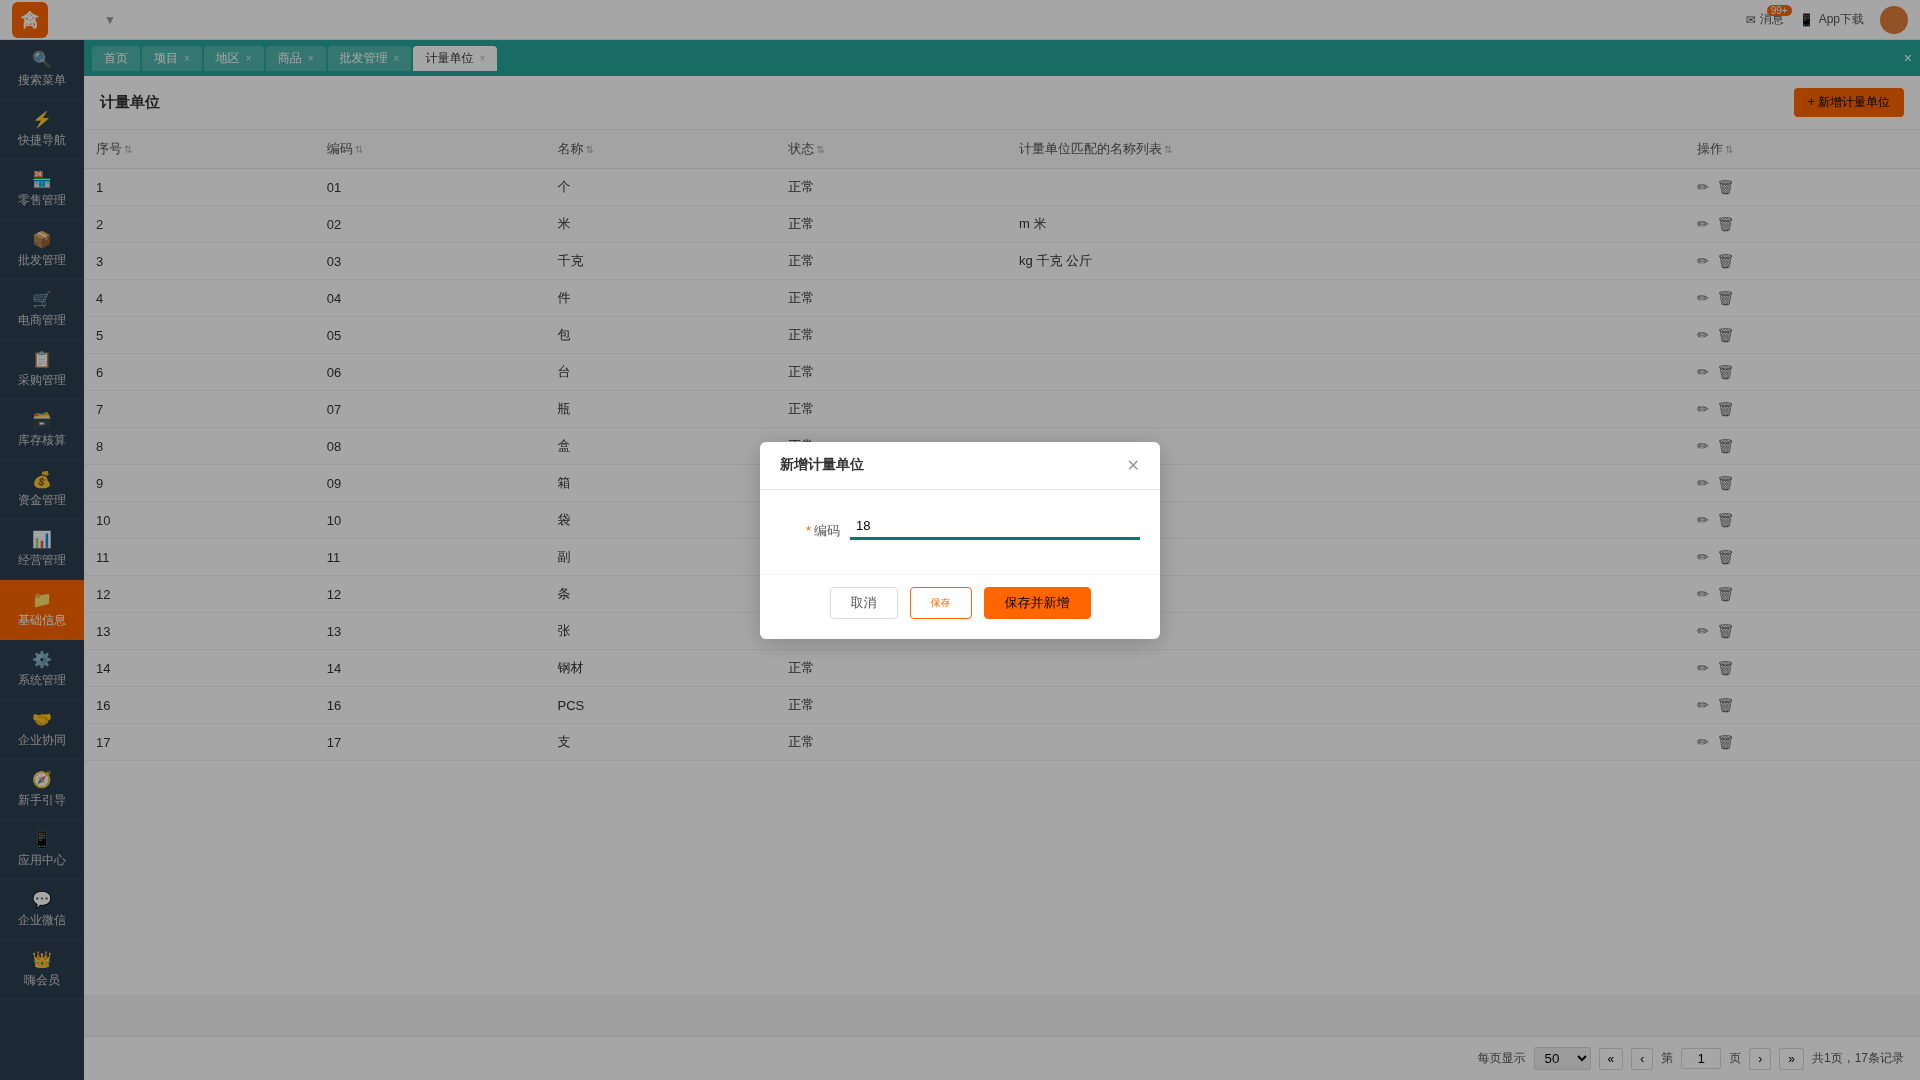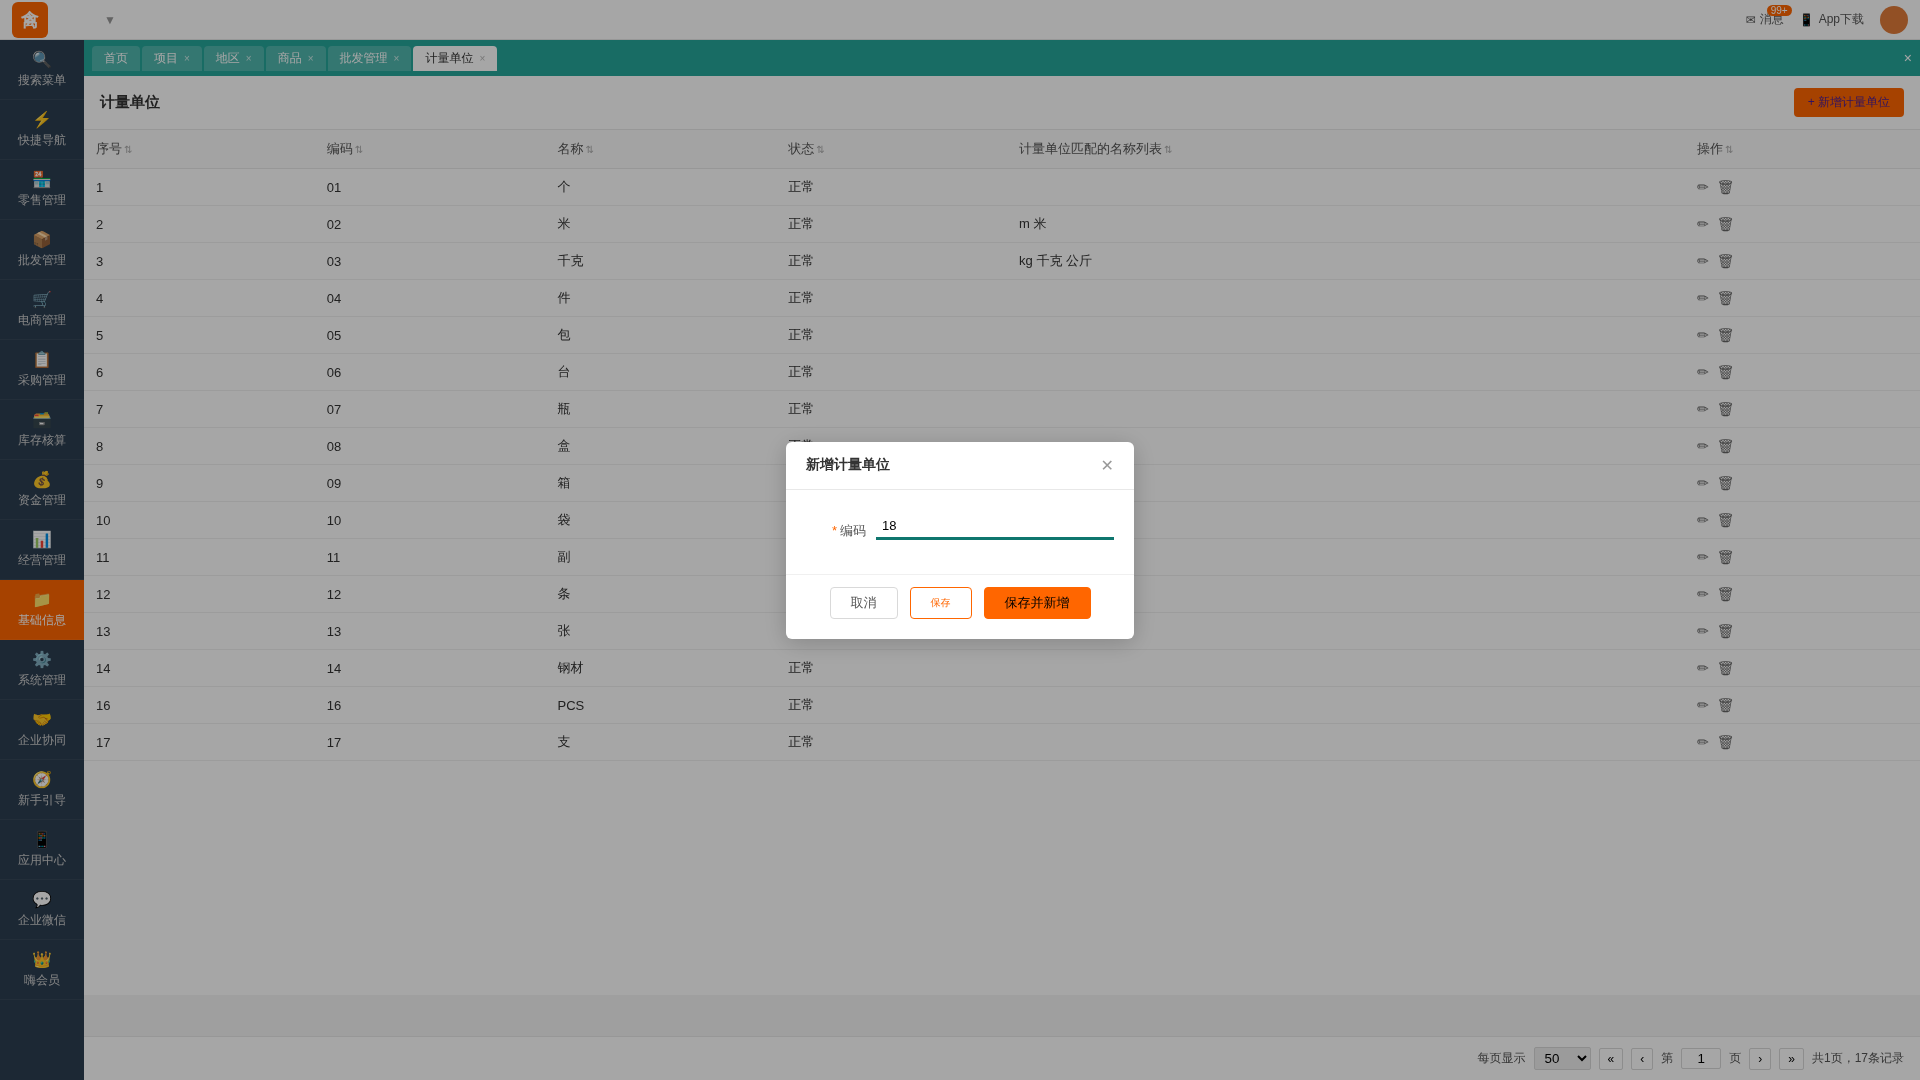--- a/index.html
+++ b/index.html
@@ -32,42 +32,42 @@
     .tab { display: flex; align-items: center; padding: 4px 12px; border-radius: 4px 4px 0 0; font-size: 12px; cursor: pointer; gap: 6px; background: rgba(255,255,255,0.2); color: #fff; }
     .tab.active { background: #fff; color: #333; }
     .tab .tab-close { font-size: 10px; color: inherit; cursor: pointer; opacity: 0.7; }
     .tab.active .tab-close { color: #999; }
     .tab-close-all { margin-left: auto; color: #fff; font-size: 14px; cursor: pointer; }
 
     
     .page-content { flex: 1; display: flex; flex-direction: column; overflow: hidden; background: #f5f5f5; }
     .page-header { background: #fff; padding: 12px 16px; border-bottom: 1px solid #e8e8e8; display: flex; align-items: center; justify-content: space-between; }
     .page-title { font-size: 15px; font-weight: bold; color: #333; }
-    .btn-add { background: #f60; color: #4c1d95; border: none; padding: 6px 14px; border-radius: 4px; cursor: pointer; font-size: 12px; }
+    .btn-add { background: #f60; color: #000000; border: none; padding: 6px 14px; border-radius: 4px; cursor: pointer; font-size: 12px; }
 
     
     .table-wrap { flex: 1; overflow-y: auto; padding: 0; background: #fff; }
     table { width: 100%; border-collapse: collapse; font-size: 13px; }
     table th { background: #fafafa; padding: 10px 12px; text-align: left; border-bottom: 1px solid #e8e8e8; color: #555; font-weight: normal; white-space: nowrap; }
     table td { padding: 9px 12px; border-bottom: 1px solid #f0f0f0; color: #333; }
     .status-normal { color: #333; }
     .sort-icon { color: #aaa; font-size: 10px; margin-left: 2px; }
     .action-btns { display: flex; gap: 8px; }
     .action-btn { color: #666; cursor: pointer; font-size: 14px; }
 
     
     .pagination { display: flex; align-items: center; justify-content: flex-end; padding: 10px 16px; background: #fff; border-top: 1px solid #e8e8e8; gap: 8px; font-size: 12px; color: #555; margin-top: 41px; }
     .page-btn { border: 1px solid #d9d9d9; background: #fff; padding: 3px 8px; cursor: pointer; border-radius: 2px; font-size: 12px; }
     .page-btn:disabled { color: #ccc; cursor: not-allowed; }
     .page-input { width: 40px; border: 1px solid #d9d9d9; text-align: center; padding: 2px; border-radius: 2px; }
     .page-select { border: 1px solid #d9d9d9; padding: 2px 6px; border-radius: 2px; }
 
     
     .modal-overlay { position: fixed; inset: 0; background: rgba(0,0,0,0.35); display: flex; align-items: center; justify-content: center; z-index: 1000; }
-    .modal { background: #fff; border-radius: 6px; width: 348px; box-shadow: 0 4px 24px rgba(0,0,0,0.2); overflow: hidden; }
+    .modal { background: #fff; border-radius: 6px; width: 400px; box-shadow: 0 4px 24px rgba(0,0,0,0.2); overflow: hidden; }
     .modal-header { display: flex; align-items: center; justify-content: space-between; padding: 14px 20px; border-bottom: 1px solid #e8e8e8; }
     .modal-title { font-size: 14px; font-weight: bold; color: #333; }
     .modal-close { cursor: pointer; color: #999; font-size: 16px; }
     .modal-body { padding: 24px 20px 16px; }
     .form-row { display: flex; align-items: flex-end; margin-bottom: 18px; }
     .form-label { width: 60px; text-align: right; margin-right: 10px; font-size: 13px; color: #555; }
     .form-label .required { color: #f60; margin-right: 3px; }
     .form-input { flex: 1; border: none; border-bottom: 3px solid #0f766e; padding: 4px 6px; font-size: 13px; outline: none; }
     .form-input.active-border { border-bottom-color: #f60; }
     .modal-footer { display: flex; justify-content: center; padding: 12px 7px 20px; gap: 12px; border-top: 1px solid #f0f0f0; }

